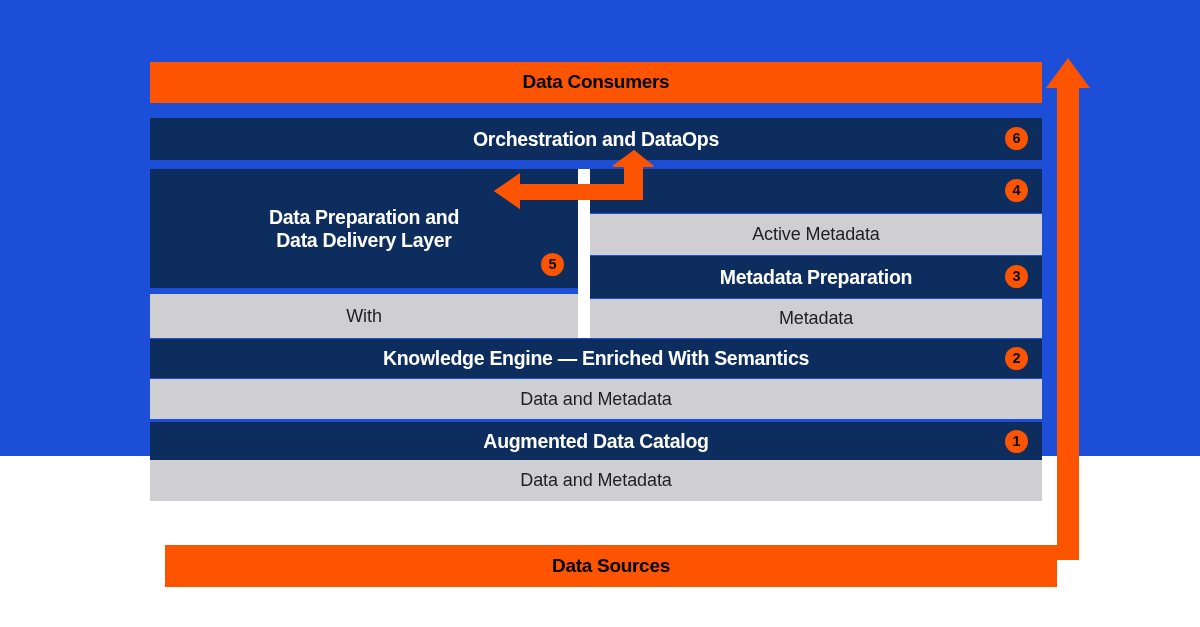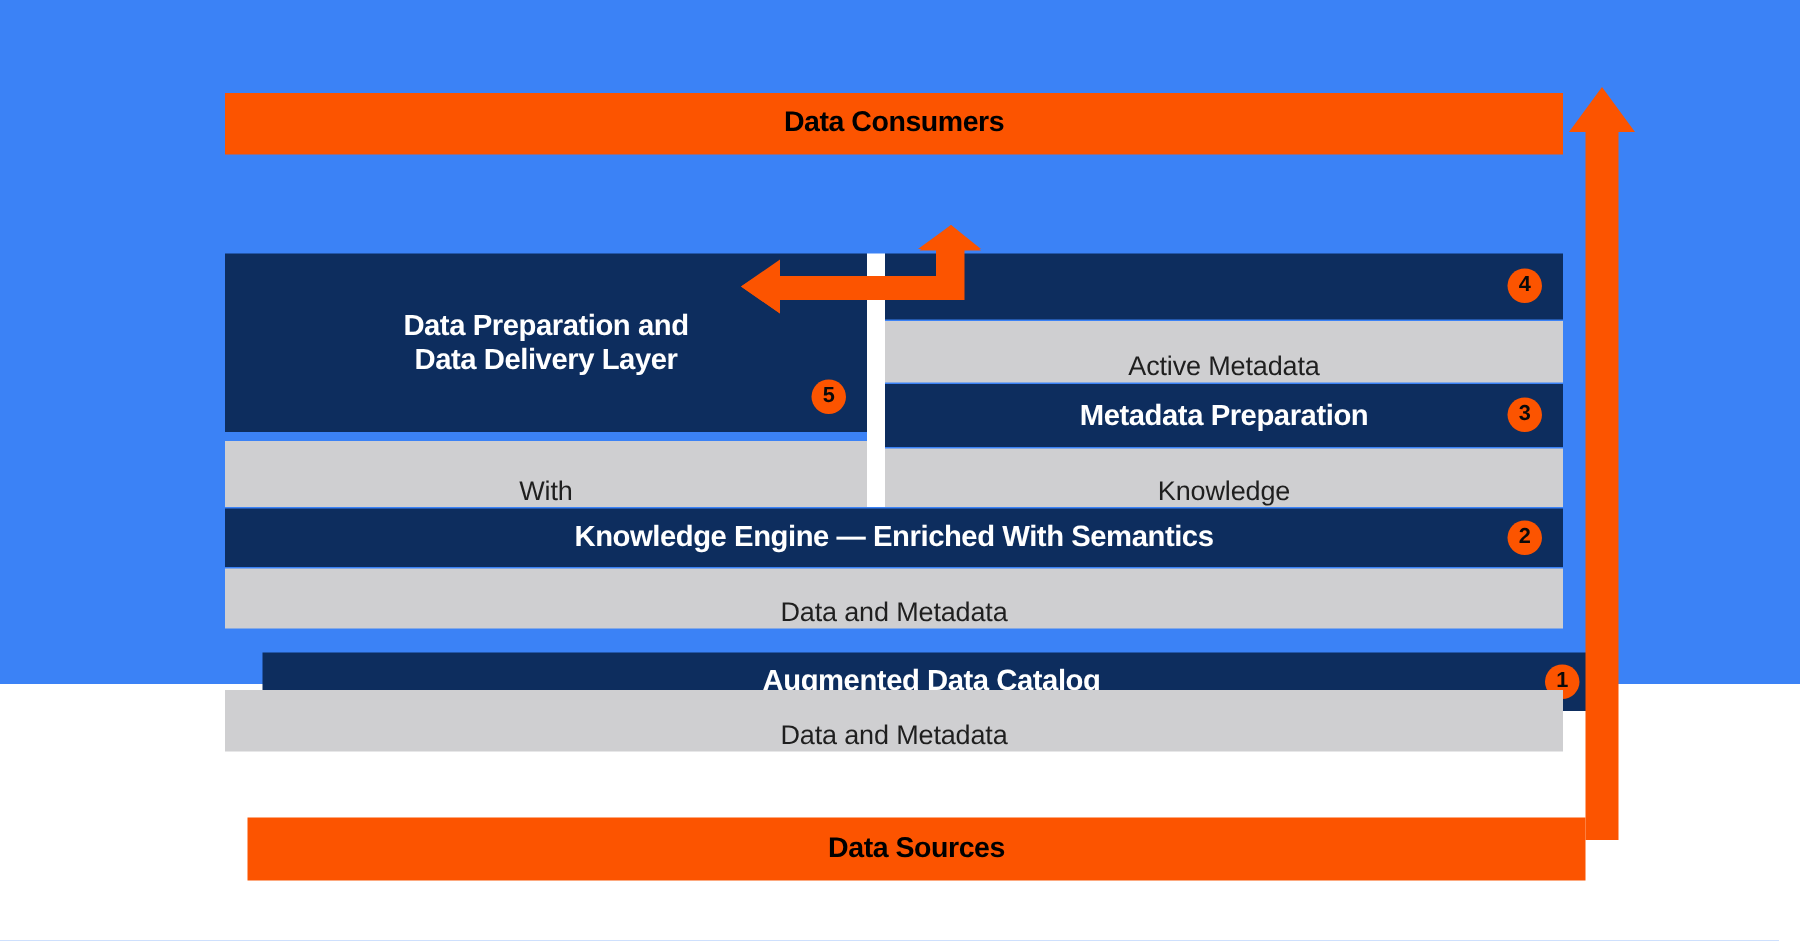--- a/index.html
+++ b/index.html
@@ -2,26 +2,26 @@
 <html><head>
 <meta charset="utf-8">
 <style>
   * { box-sizing: border-box; margin: 0; padding: 0; }
   html, body {
     width: 1200px; height: 627px;
     background: #ffffff;
     font-family: "Liberation Sans", sans-serif;
     overflow: hidden;
   }
-  #stage { position: relative; width: 1200px; height: 456px; background:#3b82f6; }
+  #stage { position: relative; width: 1200px; height: 456px; background:#1d4ed8; }
 
   
   .band { position: absolute; display: flex; align-items: center; justify-content: center; }
   .navy  { background: #0d2d5e; color: #ffffff; }
-  .gray  { background: #cfcfd1; color: #1b1b1b; align-items: flex-end; }
+  .gray  { background: #cfcfd1; color: #1b1b1b; }
   .orange{ background: #fc5400; color: #000000; }
 
   .band-title {
     font-weight: bold;
     font-size: 19.5px;
     letter-spacing: -0.3px;
     text-align: center;
     line-height: 1.18;
     white-space: pre-line;
   }
@@ -54,20 +54,24 @@
 </style>
 </head>
 <body>
 
 <div id="stage">
 
   <div class="band orange" style="left:150px; top:62px; width:892px; height:41px;">
     <span class="band-title">Data Consumers</span>
   </div>
 
+  <div class="band navy" style="left:150px; top:118px; width:892px; height:42px;">
+    <span class="band-title">Orchestration and DataOps</span>
+    <span class="badge" style="right:14px; top:9px;">6</span>
+  </div>
 
   <div class="band navy" style="left:150px; top:169px; width:428px; height:119px;">
     <span class="band-title">Data Preparation and
 Data Delivery Layer</span>
     <span class="badge" style="right:14px; bottom:12px;">5</span>
   </div>
 
   <div class="band gray" style="left:150px; top:294px; width:428px; height:44px;">
     <span class="label">With</span>
   </div>
@@ -79,35 +83,35 @@
   <div class="band gray" style="left:590px; top:214px; width:452px; height:41px;">
     <span class="label">Active Metadata</span>
   </div>
 
   <div class="band navy" style="left:590px; top:256px; width:452px; height:42px;">
     <span class="band-title">Metadata Preparation</span>
     <span class="badge" style="right:14px; top:9px;">3</span>
   </div>
 
   <div class="band gray" style="left:590px; top:299px; width:452px; height:39px;">
-    <span class="label">Knowledge</span>
+    <span class="label">Metadata</span>
   </div>
 
   <div class="divider" style="left:578px; top:169px; width:12px; height:169px;"></div>
 
   <div class="band navy" style="left:150px; top:339px; width:892px; height:39px;">
     <span class="band-title">Knowledge Engine — Enriched With Semantics</span>
     <span class="badge" style="right:14px; top:8px;">2</span>
   </div>
 
   <div class="band gray" style="left:150px; top:379px; width:892px; height:40px;">
     <span class="label">Data and Metadata</span>
   </div>
 
-  <div class="band navy" style="left:150px; top:435px; width:892px; height:39px;margin-left:25px;">
+  <div class="band navy" style="left:150px; top:422px; width:892px; height:39px;">
     <span class="band-title">Augmented Data Catalog</span>
     <span class="badge" style="right:14px; top:8px;">1</span>
   </div>
 
   <div class="band gray" style="left:150px; top:460px; width:892px; height:41px;">
     <span class="label">Data and Metadata</span>
   </div>
 
   <div class="band orange" style="left:165px; top:513px; width:892px; height:42px;margin-top:32px;">
     <span class="band-title">Data Sources</span>

